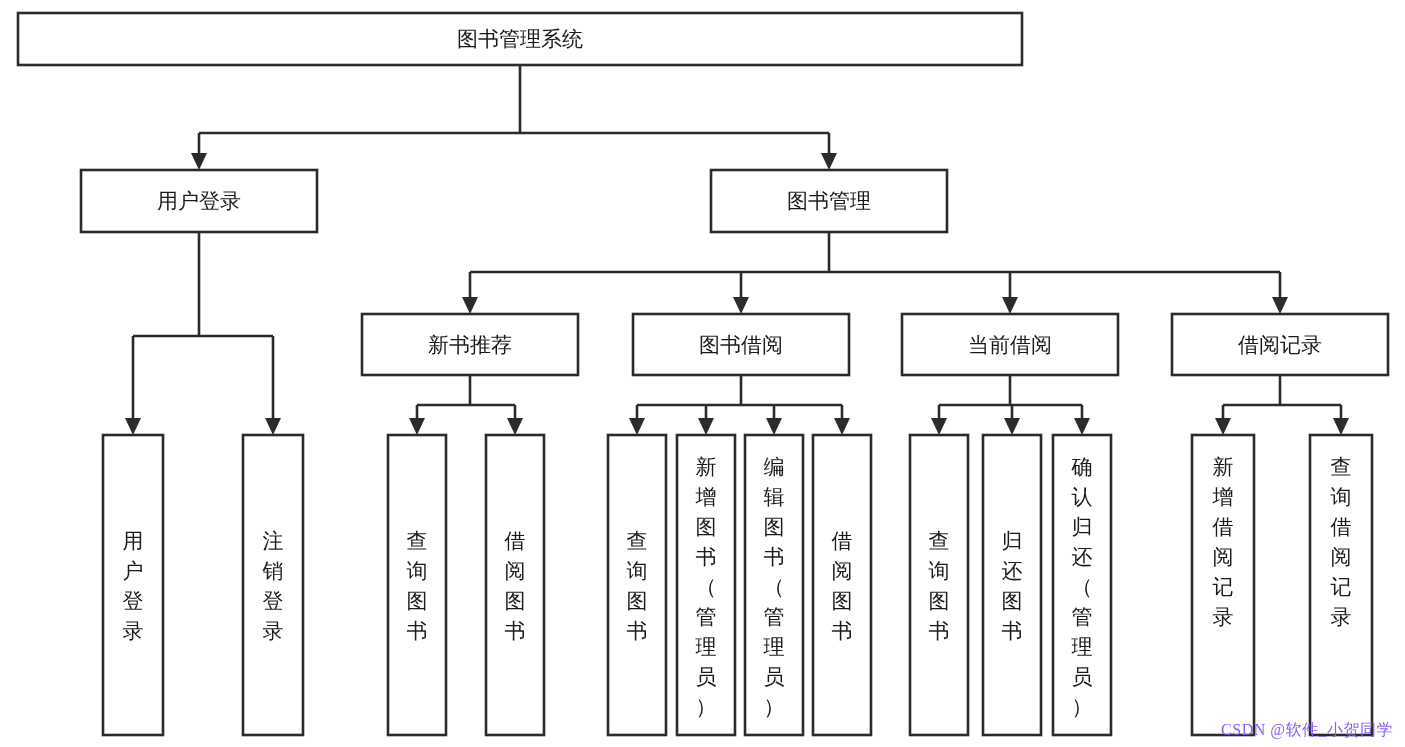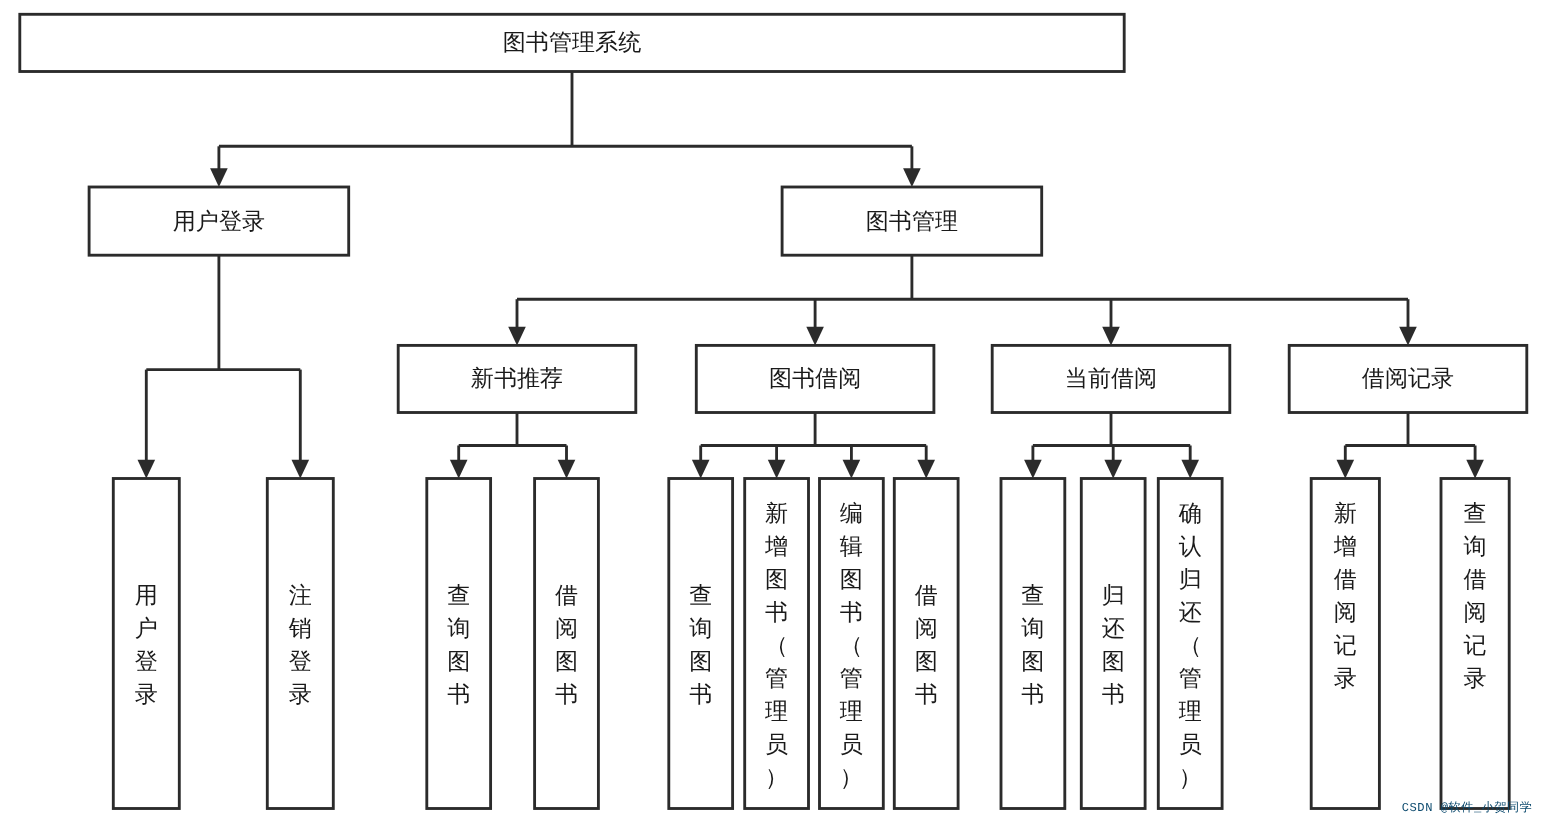--- a/index.html
+++ b/index.html
@@ -15,22 +15,22 @@
     fill:#1a1a1a;
     text-anchor:middle;
     dominant-baseline:middle;
   }
   .label-h{font-size:21px;}
   .label-v{font-size:21px;text-anchor:middle;}
   .link-line{stroke:#2b2b2b;stroke-width:2.6;fill:none;}
   .arrow-head{fill:#2b2b2b;stroke:none;}
   .watermark{
     position:absolute;right:12px;bottom:6px;
-    font-family:Liberation Mono, monospace;
-    font-size:11px;color:#0c4a6e;letter-spacing:0.5px;
+    font-family:Liberation Serif, serif;
+    font-size:16px;color:#8b5cf6;letter-spacing:0.5px;
     white-space:nowrap;pointer-events:none;
   }
 </style>
 </head>
 <body>
 
 <svg id="diagram" viewBox="0 0 1405 747" xmlns="http://www.w3.org/2000/svg">
   <g id="links-layer">
       <g>
         <line x1="520" y1="65" x2="520" y2="133" class="link-line"></line>

